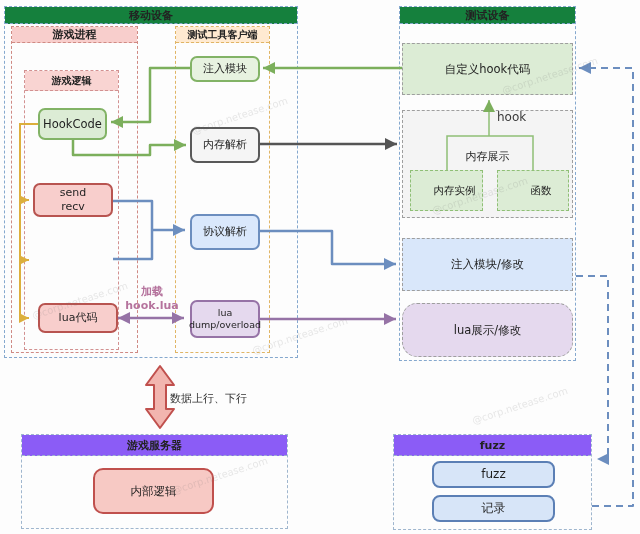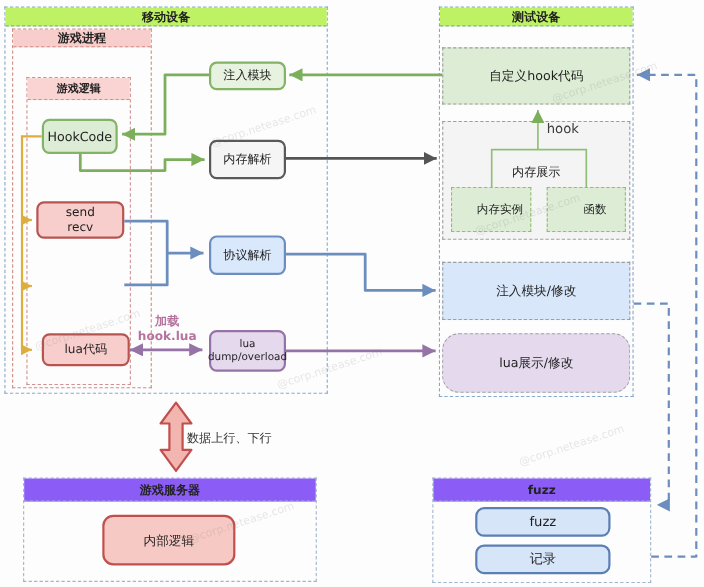--- a/index.html
+++ b/index.html
@@ -10,21 +10,21 @@
     color:#2d2d2d;
   }
   
   .panel{position:absolute;border:1px dashed #85a8ce;background:transparent;z-index:10;box-sizing:border-box;}
   .panel.red{border-color:#cf8a84;}
   .panel.orange{border-color:#e0b565;}
   .panel.grayblue{border-color:#9fb6ce;}
   .panel-header{
     width:100%;box-sizing:border-box;text-align:center;font-weight:bold;
     font-size:11px;display:flex;align-items:center;justify-content:center;
-    border-bottom:1px dashed #85a8ce;background:#bef264;color:#222;
+    border-bottom:1px dashed #85a8ce;background:#15803d;color:#222;
   }
   .panel.red  .panel-header{background:#f8cecc;border-bottom-color:#cf8a84;}
   .panel.orange .panel-header{background:#ffead1;border-bottom-color:#e0b565;}
   .panel.grayblue .panel-header{background:#8b5cf6;border-bottom-color:#9fb6ce;text-align:center;}
   
   .node{
     position:absolute;box-sizing:border-box;border-radius:7px;z-index:20;
     display:flex;flex-direction:column;align-items:center;justify-content:center;
     font-size:11px;line-height:1.25;text-align:center;color:#1f1f1f;
   }
@@ -64,20 +64,23 @@
 <div class="stage">
 
   <div class="panel" style="left:4px;top:6px;width:294px;height:352px;">
     <div class="panel-header" style="height:17px;">移动设备</div>
   </div>
 
   <div class="panel red" style="left:11px;top:26px;width:127px;height:327px;">
     <div class="panel-header" style="height:16px;">游戏进程</div>
   </div>
 
+  <div class="panel orange" style="left:175px;top:26px;width:95px;height:327px;">
+    <div class="panel-header" style="height:16px;font-size:10px;">测试工具客户端</div>
+  </div>
 
   <div class="panel red" style="left:24px;top:70px;width:95px;height:280px;border-color:#d29191;">
     <div class="panel-header" style="height:20px;font-size:10px;background:#f9d4d2;border-bottom-color:#d29191;">游戏逻辑</div>
   </div>
 
   <div class="panel" style="left:399px;top:6px;width:177px;height:355px;">
     <div class="panel-header" style="height:17px;">测试设备</div>
   </div>
 
   <div class="panel grayblue" style="left:21px;top:434px;width:267px;height:95px;">

